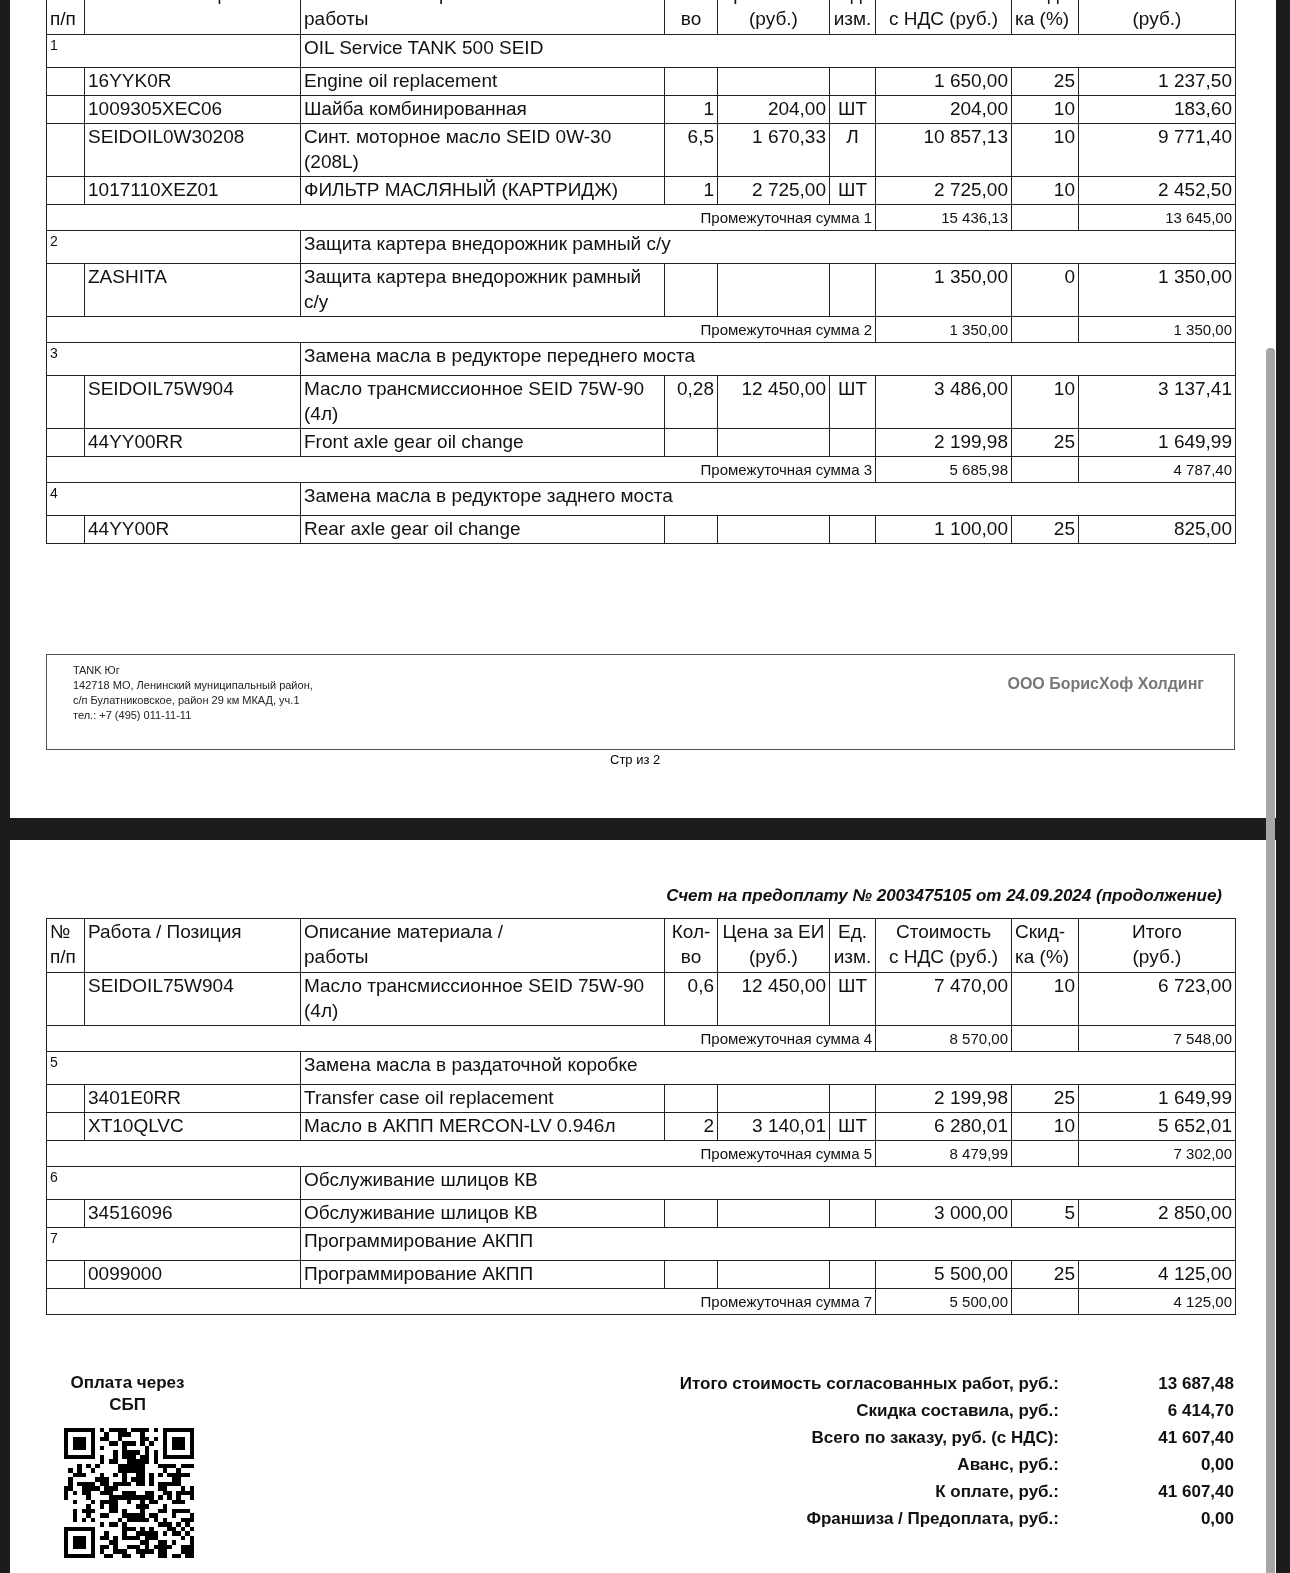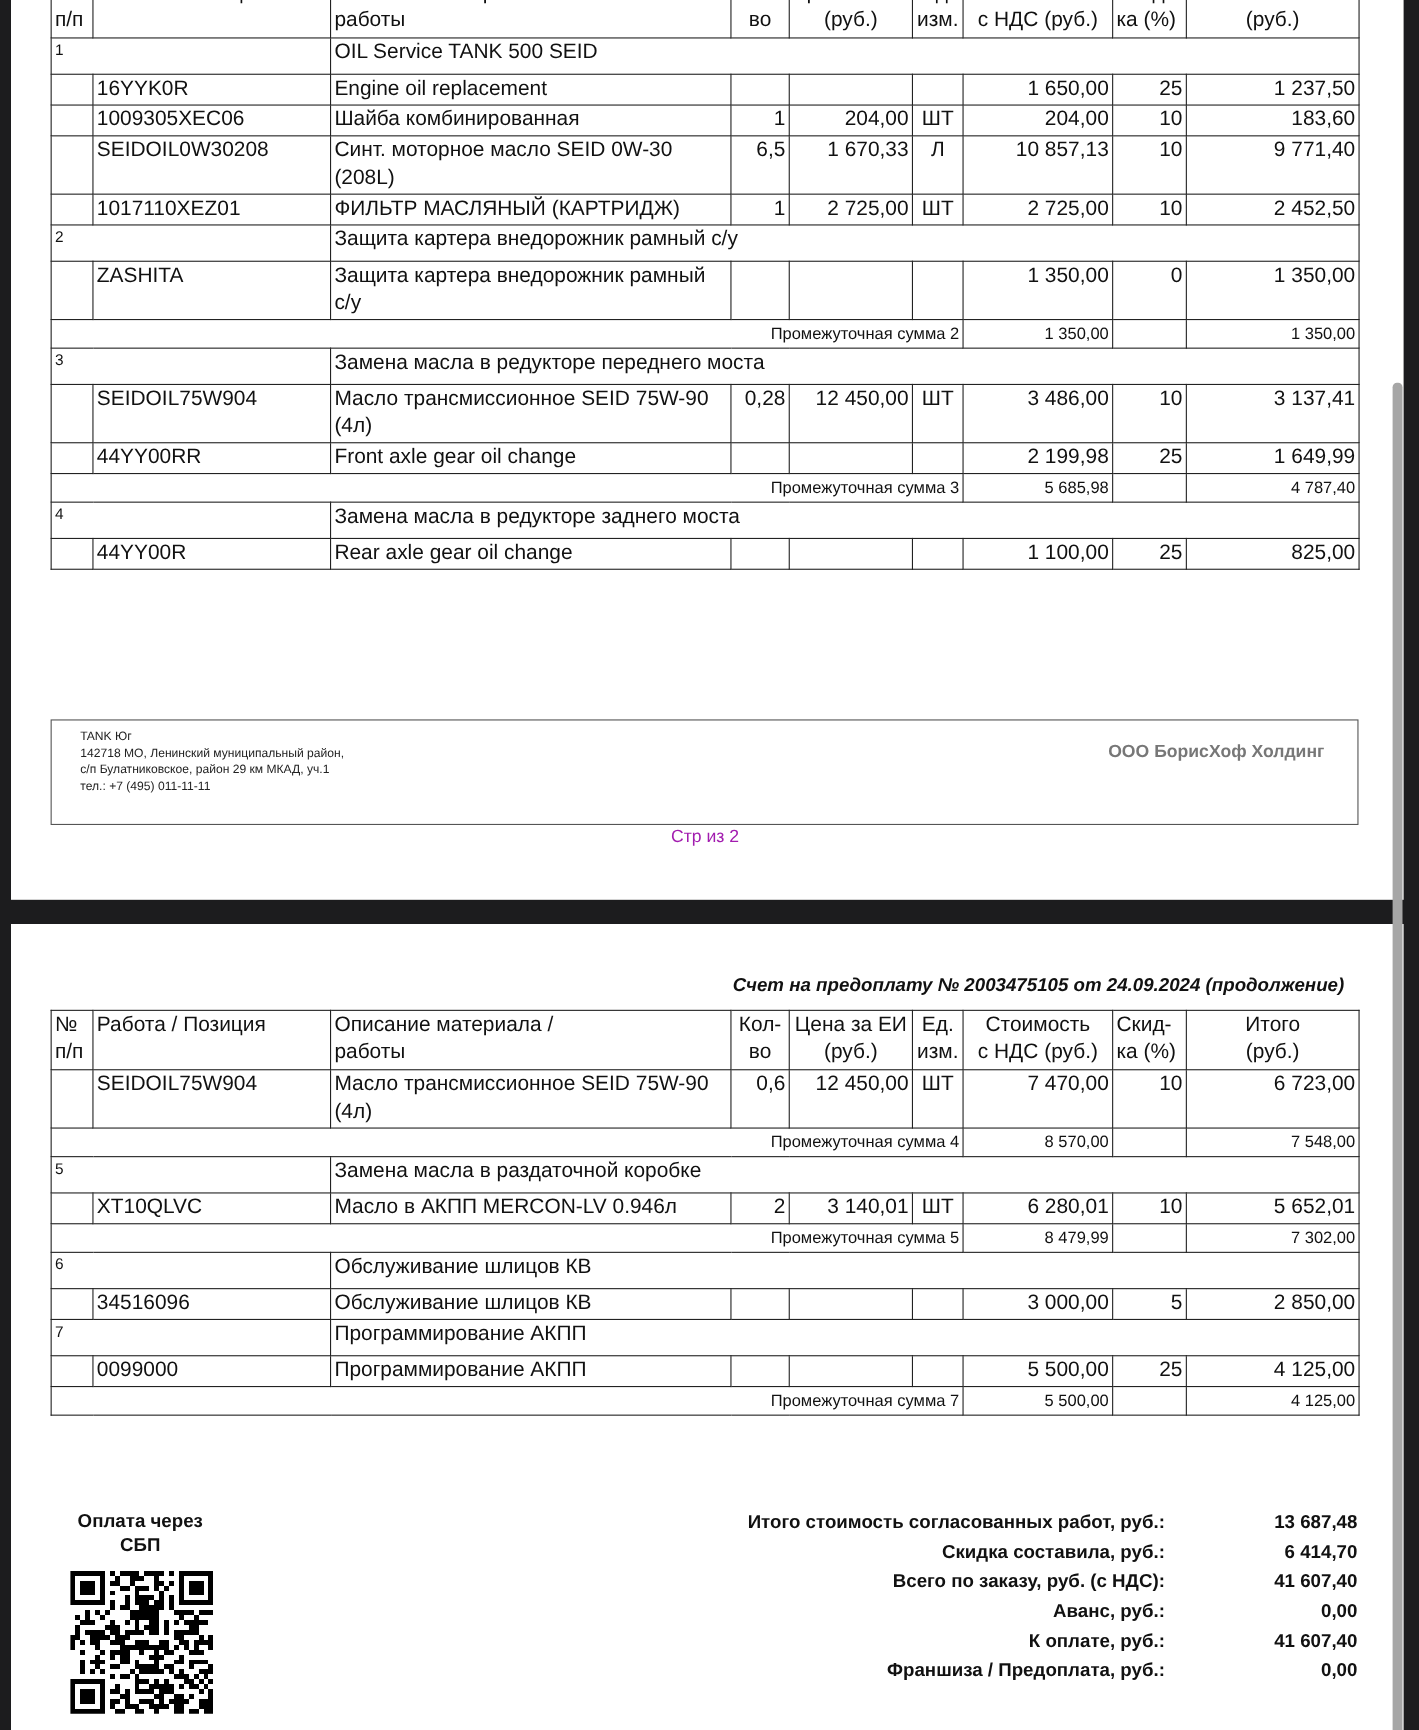--- a/index.html
+++ b/index.html
@@ -22,21 +22,21 @@
   .grp td { font-weight: bold; height: 33px; }
   .grp td.num { font-size: 14px; line-height: 20px; }
   .item td { height: 28px; }
   .item.tall td { height: 53px; }
   .sub td { font-weight: bold; font-size: 15px; height: 25px; line-height: 23px; }
   .sub td.lbl { text-align: right; }
 
   .footer-box { position: absolute; left: 36px; width: 1189px; height: 96px; border: 1.5px solid #555; }
   .footer-addr { position: absolute; left: 26px; top: 8px; font-size: 11px; line-height: 15px; color: #222; }
   .footer-company { position: absolute; right: 30px; top: 20px; font-size: 16px; font-weight: bold; color: #777; }
-  .page-num { position: absolute; left: 600px; font-size: 16px; color: #a21caf; }
+  .page-num { position: absolute; left: 600px; font-size: 13px; color: #000000; }
 
   .doc-title { position: absolute; right: 54px; top: 46px; font-size: 17px; font-weight: bold; font-style: italic; }
 
   .pay-title { position: absolute; left: 40px; top: 532px; width: 155px; text-align: center; font-size: 17px; font-weight: bold; line-height: 22px; }
   .qr { position: absolute; left: 54px; top: 588px; width: 130px; height: 130px; }
 
   .totals { position: absolute; right: 42px; top: 530px; font-size: 17px; font-weight: bold; }
   .totals .row { display: flex; justify-content: flex-end; height: 27px; align-items: center; }
   .totals .lbl { text-align: right; padding-left: 48px; }
   .totals .val { width: 175px; text-align: right; }
@@ -135,20 +135,26 @@
         <tr class="item">
           <td></td>
           <td>1017110XEZ01</td>
           <td>ФИЛЬТР МАСЛЯНЫЙ (КАРТРИДЖ)</td>
           <td class="r">1</td>
           <td class="r">2 725,00</td>
           <td class="c">ШТ</td>
           <td class="r">2 725,00</td>
           <td class="r">10</td>
           <td class="r">2 452,50</td>
+        </tr>
+        <tr class="sub">
+          <td class="lbl" colspan="6">Промежуточная сумма 1</td>
+          <td class="r">15 436,13</td>
+          <td></td>
+          <td class="r">13 645,00</td>
         </tr>
         <tr class="grp">
           <td class="num" colspan="2">2</td>
           <td colspan="7">Защита картера внедорожник рамный с/у</td>
         </tr>
         <tr class="item tall">
           <td></td>
           <td>ZASHITA</td>
           <td>Защита картера внедорожник рамный с/у</td>
           <td class="r"></td>
@@ -291,20 +297,31 @@
         </tr>
         <tr class="sub">
           <td class="lbl" colspan="6">Промежуточная сумма 4</td>
           <td class="r">8 570,00</td>
           <td></td>
           <td class="r">7 548,00</td>
         </tr>
         <tr class="grp">
           <td class="num" colspan="2">5</td>
           <td colspan="7">Замена масла в раздаточной коробке</td>
+        </tr>
+        <tr class="item">
+          <td></td>
+          <td>3401E0RR</td>
+          <td>Transfer case oil replacement</td>
+          <td class="r"></td>
+          <td class="r"></td>
+          <td class="c"></td>
+          <td class="r">2 199,98</td>
+          <td class="r">25</td>
+          <td class="r">1 649,99</td>
         </tr>
         <tr class="item">
           <td></td>
           <td>XT10QLVC</td>
           <td>Масло в АКПП MERCON-LV 0.946л</td>
           <td class="r">2</td>
           <td class="r">3 140,01</td>
           <td class="c">ШТ</td>
           <td class="r">6 280,01</td>
           <td class="r">10</td>

